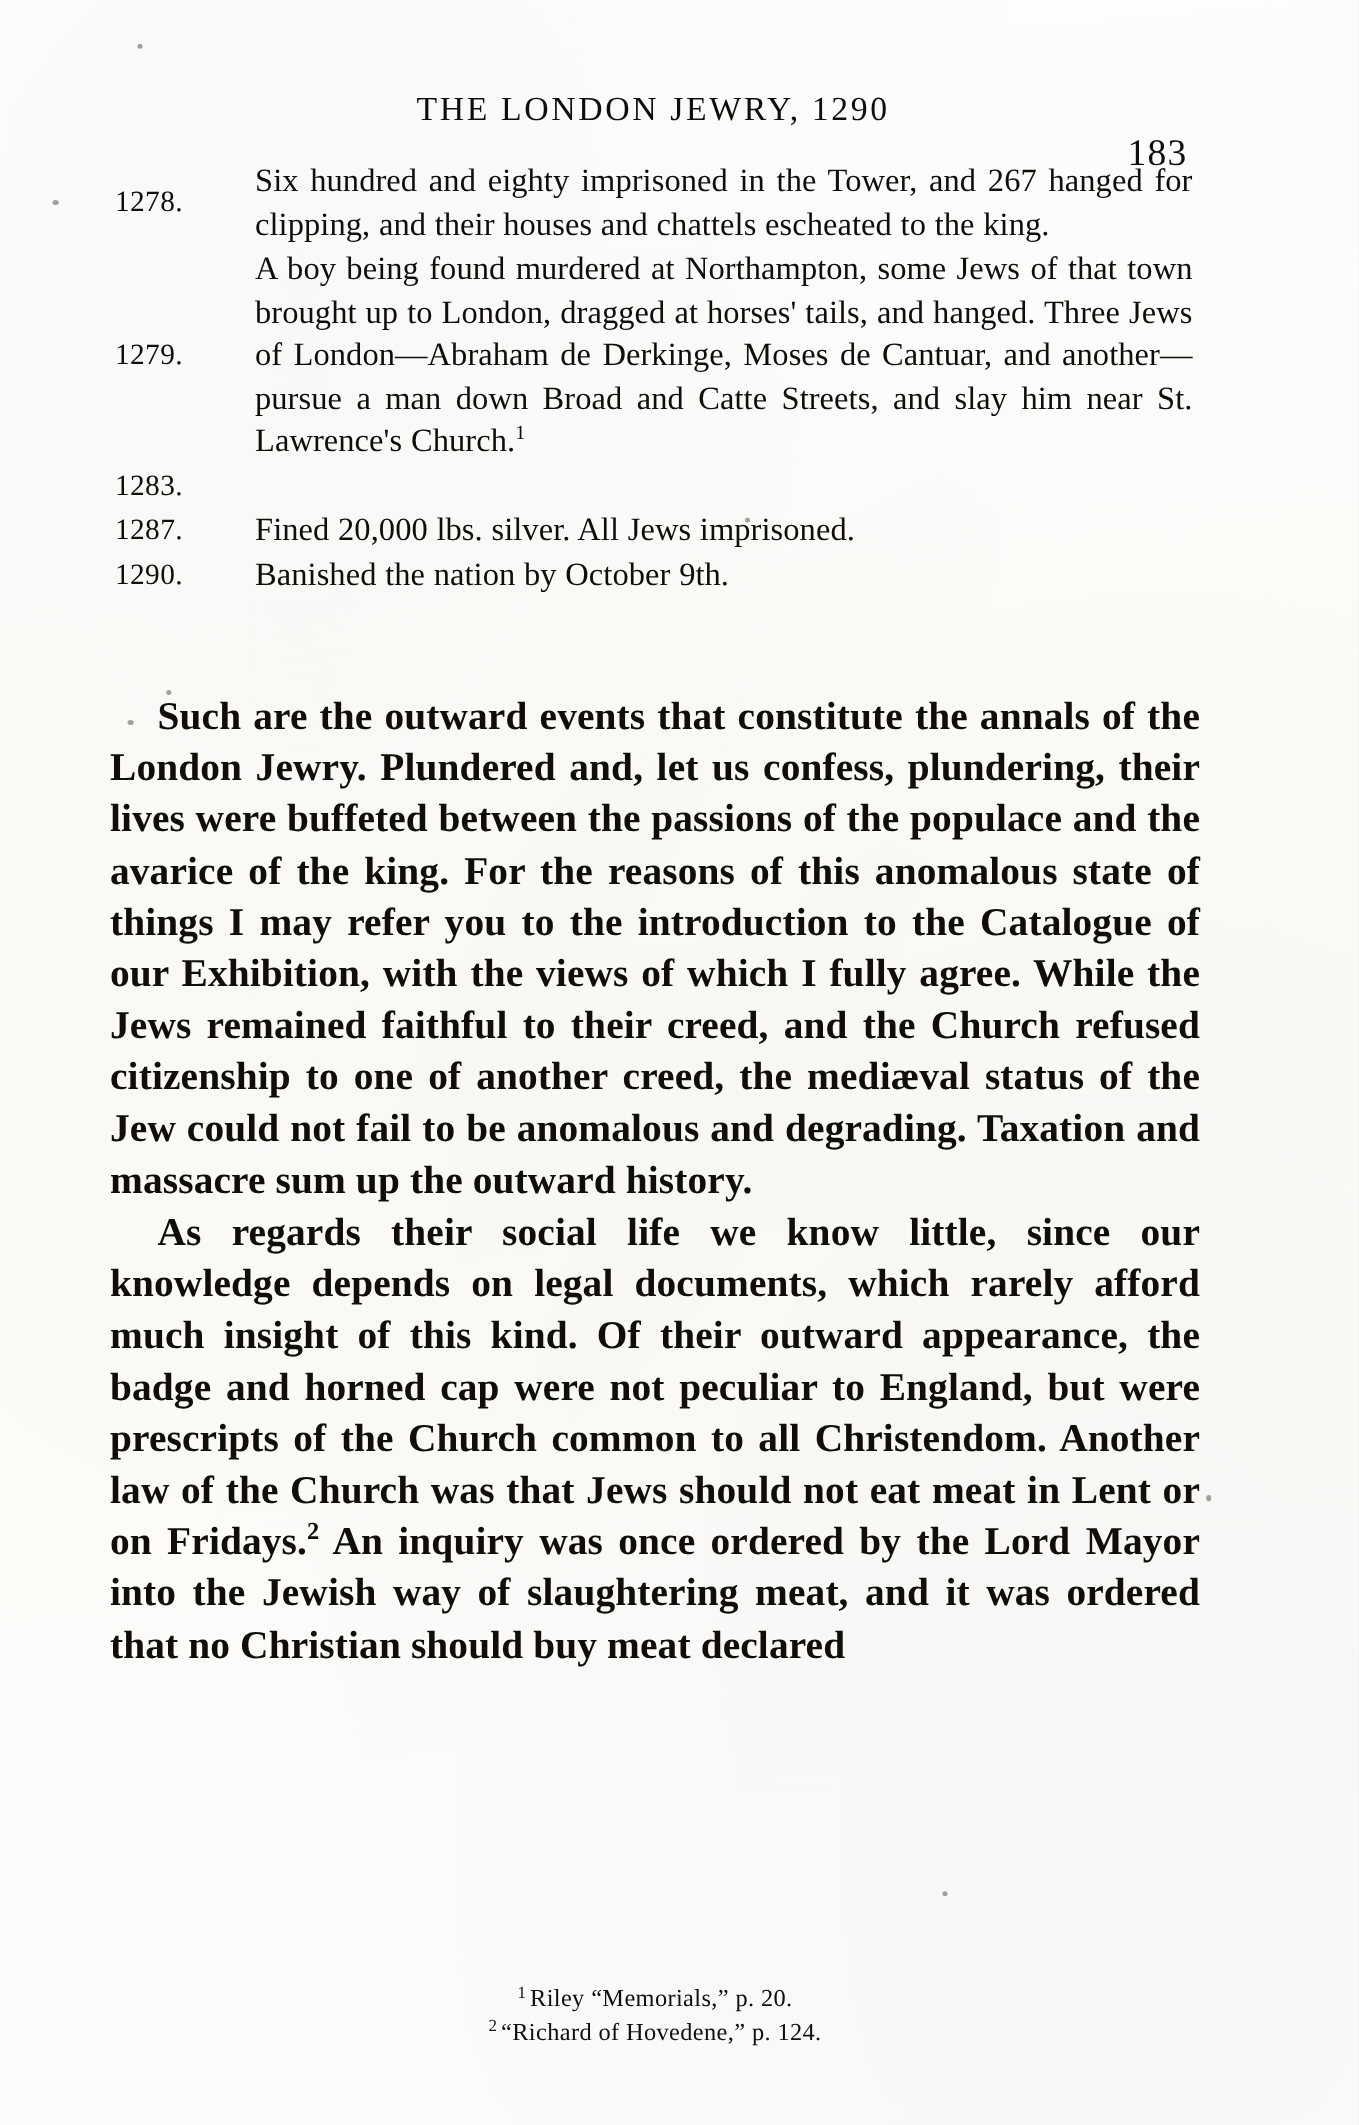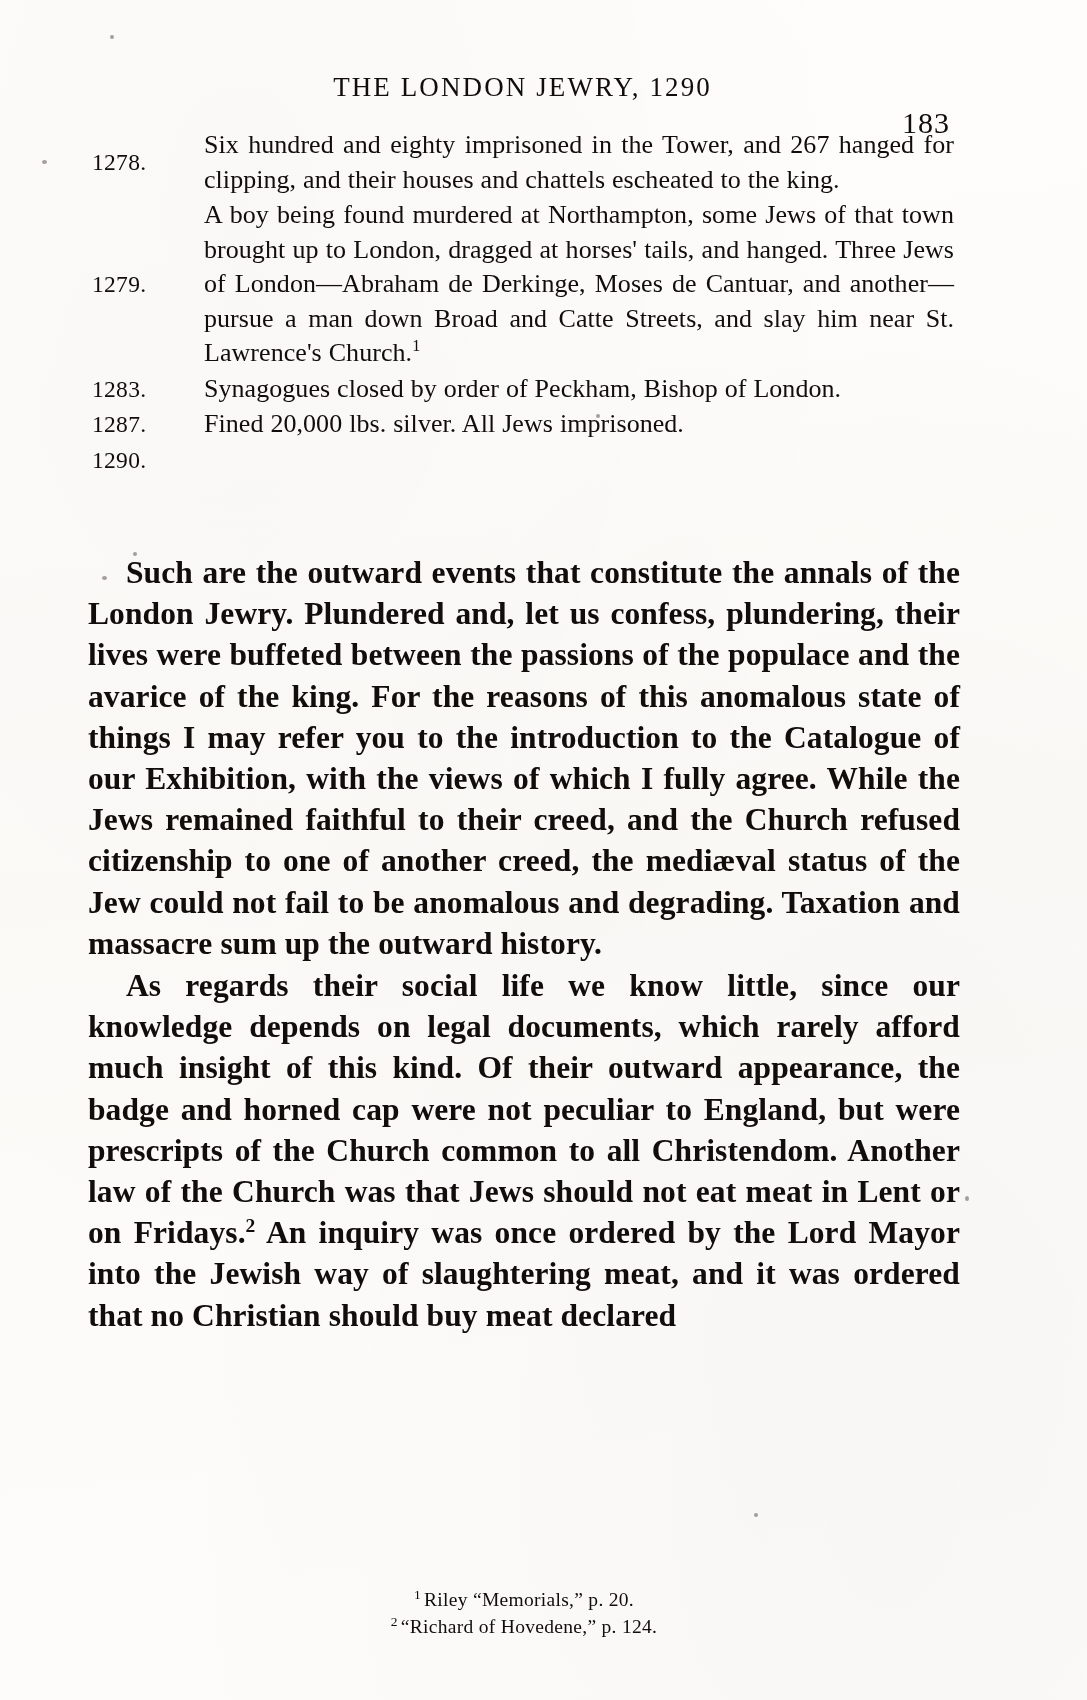--- a/index.html
+++ b/index.html
@@ -166,30 +166,30 @@
         <span class="chron-text">Six hundred and eighty imprisoned in the Tower, and 267 hanged for clipping, and their houses and chattels escheated to the king.</span>
       </div>
 
       <div class="chron-entry">
         <span class="chron-year">1279.</span>
         <span class="chron-text"><span>A boy being found murdered at Northampton, some Jews of that town brought up to London, dragged at horses' tails, and hanged.   Three Jews of London—Abraham de Derkinge, Moses de Cantuar, and another—pursue a man down Broad and Catte Streets, and slay him near St. Lawrence's Church.</span><sup class="fn">1</sup></span>
       </div>
 
       <div class="chron-entry single">
         <span class="chron-year">1283.</span>
-        <span class="chron-text">Synagogues closed by order of Peckham, Bishop of London.</span>
       </div>
 
       <div class="chron-entry single">
         <span class="chron-year">1287.</span>
         <span class="chron-text">Fined 20,000 lbs. silver.   All Jews imprisoned.</span>
       </div>
 
       <div class="chron-entry single">
         <span class="chron-year">1290.</span>
+        <span class="chron-text">Banished the nation by October 9th.</span>
       </div>
 
     </div>
 
     <div class="body-block">
       <p class="para">Such are the outward events that constitute the annals of the London Jewry.   Plundered and, let us confess, plundering, their lives were buffeted between the passions of the populace and the avarice of the king.   For the reasons of this anomalous state of things I may refer you to the introduction to the Catalogue of our Exhibition, with the views of which I fully agree.   While the Jews remained faithful to their creed, and the Church refused citizenship to one of another creed, the mediæval status of the Jew could not fail to be anomalous and degrading.   Taxation and massacre sum up the outward history.</p>
       <p class="para"><span>As regards their social life we know little, since our knowledge depends on legal documents, which rarely afford much insight of this kind.   Of their outward appearance, the badge and horned cap were not peculiar to England, but were prescripts of the Church common to all Christendom.   Another law of the Church was that Jews should not eat meat in Lent or on Fridays.</span><sup class="fn">2</sup><span>   An inquiry was once ordered by the Lord Mayor into the Jewish way of slaughtering meat, and it was ordered that no Christian should buy meat declared</span></p>
     </div>
 
     <div class="footnotes">

